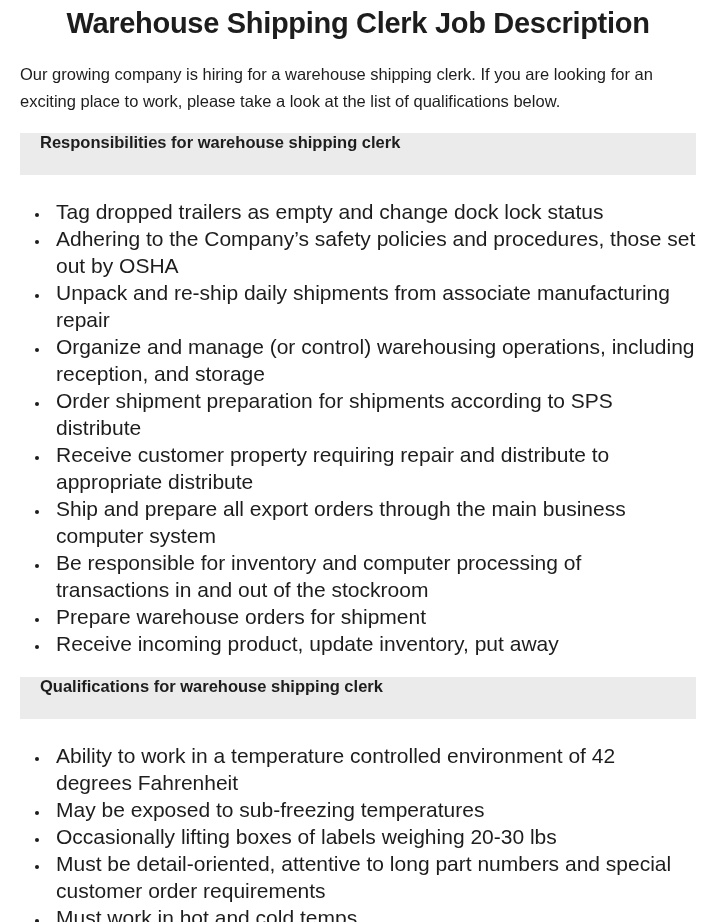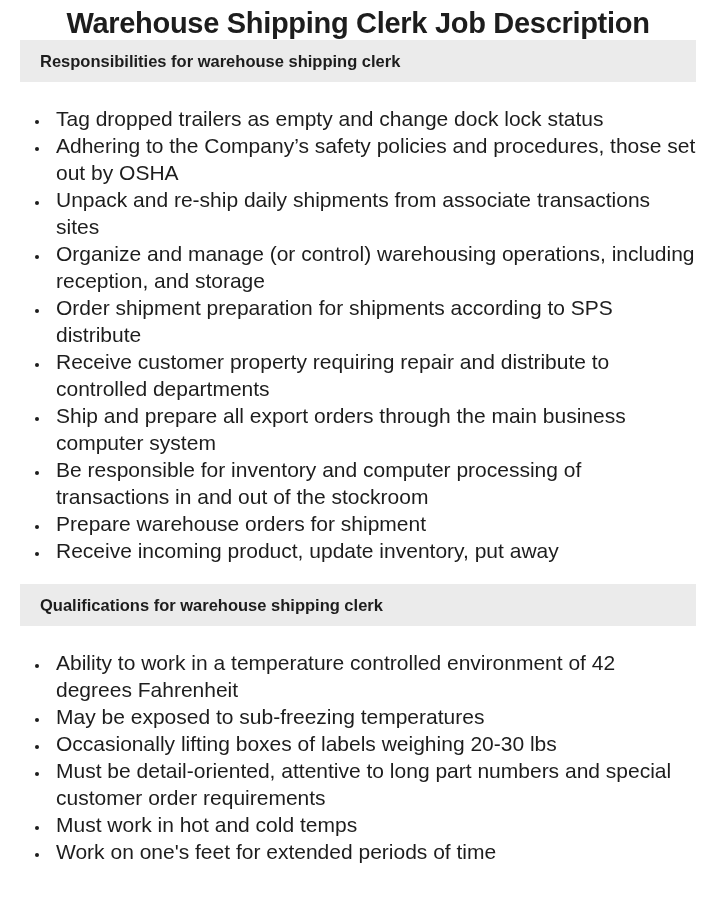--- a/index.html
+++ b/index.html
@@ -32,21 +32,20 @@
   }
   .intro {
     font-size: 16.5px;
     line-height: 27px;
     margin: 21px 0 18px 0;
   }
   .section-header {
     background: #ebebeb;
     height: 42px;
     display: flex;
-    align-items: center;
     padding-left: 20px;
     font-size: 16.5px;
     font-weight: 700;
     color: #1d1d1d;
   }
   ul.item-list {
     margin: 23px 0 20px 0;
     padding-left: 30px;
     list-style: disc;
   }
@@ -59,32 +58,33 @@
     font-size: 14px;
   }
 </style>
 </head>
 <body style="background: rgb(255, 255, 255); color: rgb(29, 29, 29);">
 
 <div class="page">
 
   <h1 class="page-title">Warehouse Shipping Clerk Job Description</h1>
 
+  <p class="intro">Our growing company is hiring for a warehouse shipping clerk. If you are looking for an exciting place to work, please take a look at the list of qualifications below.</p>
 
   <section>
     <div class="section-header" style="background: rgb(235, 235, 235);">
       <span>Responsibilities for warehouse shipping clerk</span>
     </div>
     <ul class="item-list">
         <li>Tag dropped trailers as empty and change dock lock status</li>
         <li>Adhering to the Company’s safety policies and procedures, those set out by OSHA</li>
-        <li>Unpack and re-ship daily shipments from associate transactions sites</li>
+        <li>Unpack and re-ship daily shipments from associate manufacturing repair</li>
         <li>Organize and manage (or control) warehousing operations, including reception, and storage</li>
         <li>Order shipment preparation for shipments according to SPS distribute</li>
-        <li>Receive customer property requiring repair and distribute to controlled departments</li>
+        <li>Receive customer property requiring repair and distribute to appropriate distribute</li>
         <li>Ship and prepare all export orders through the main business computer system</li>
         <li>Be responsible for inventory and computer processing of transactions in and out of the stockroom</li>
         <li>Prepare warehouse orders for shipment</li>
         <li>Receive incoming product, update inventory, put away</li>
       </ul>
   </section>
 
   <section>
     <div class="section-header" style="background: rgb(235, 235, 235); margin-top: 15px;">
       <span>Qualifications for warehouse shipping clerk</span>

